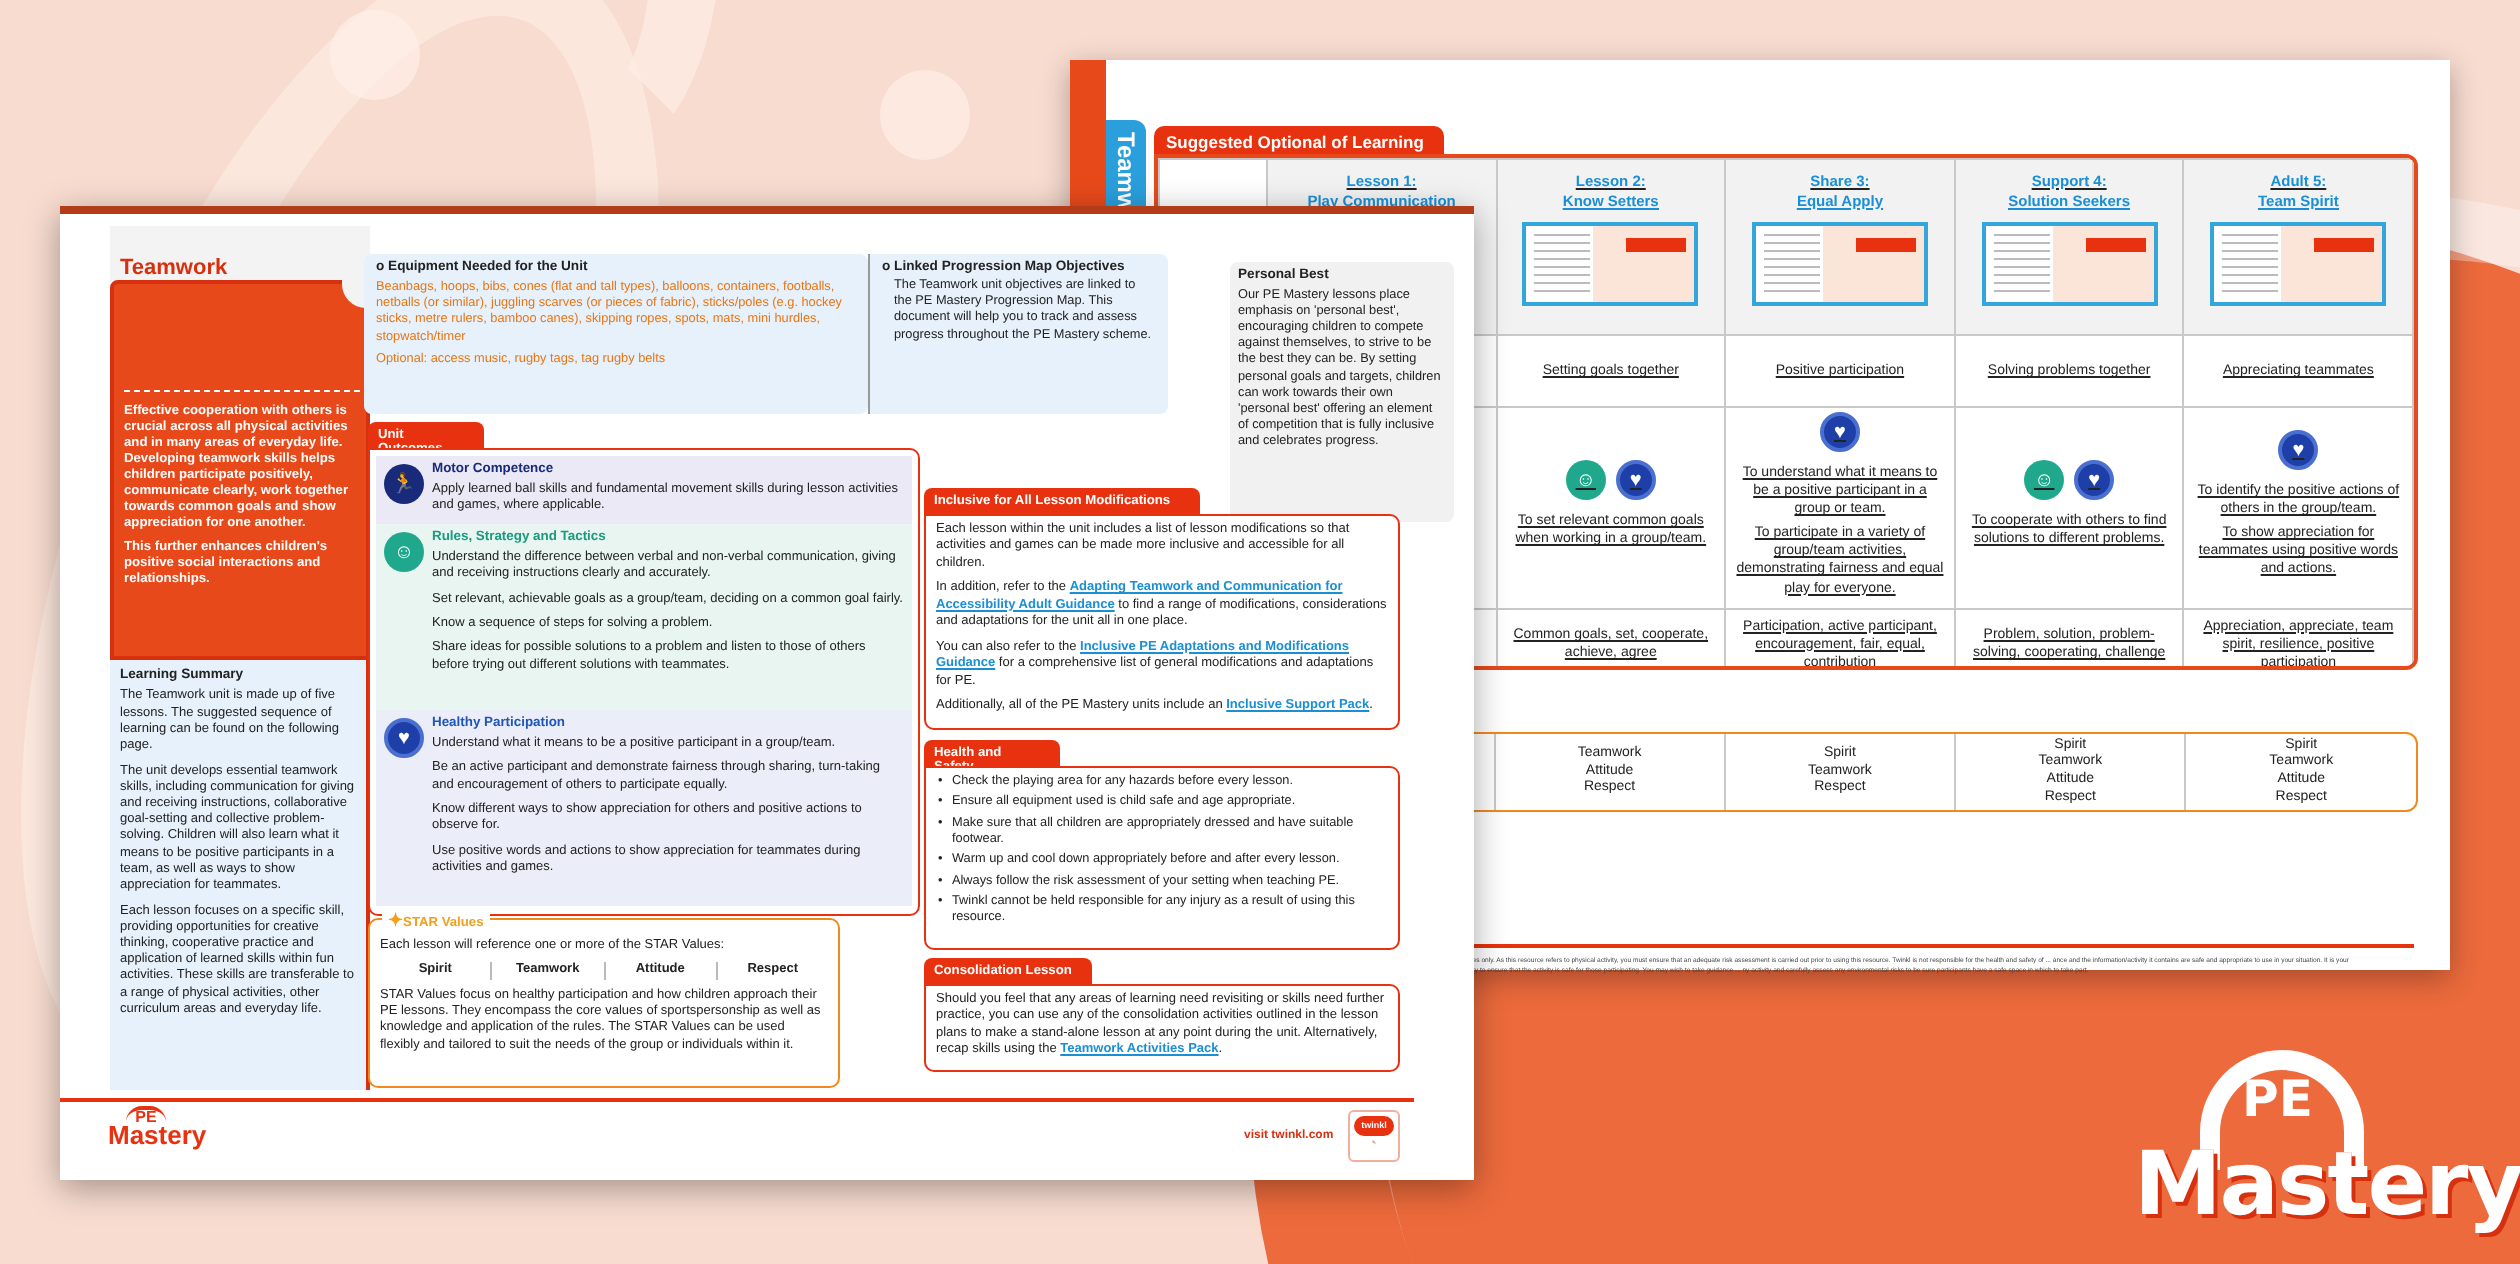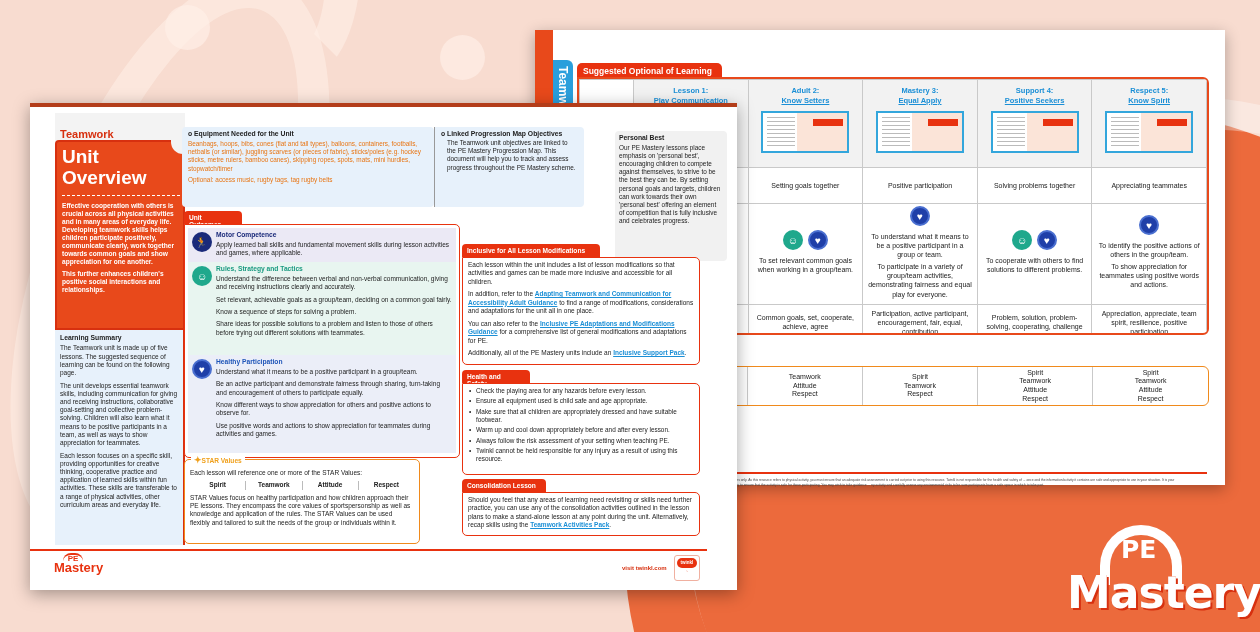--- a/index.html
+++ b/index.html
@@ -39,21 +39,21 @@
   }
   .seq-title {
     position: absolute; left: 42px; top: 33px; padding: 3px 10px 3px 6px;
     background: #e8320f; color: #fff; font-weight: bold; font-size: 8.5px;
     border-radius: 5px 5px 0 0;
   }
   .seq-table {
     position: absolute; left: 42px; top: 47px; width: 632px; height: 258px;
     border: 2px solid #e8491b; border-radius: 0 6px 6px 6px; overflow: hidden;
   }
-  .seq-table table { width: 100%; height: 100%; border-collapse: collapse; table-layout: fixed; }
+  .seq-table table { width: 100%; height: 100%; border-collapse: collapse; table-layout: fixed; text-decoration: underline; }
   .seq-table td, .seq-table th {
     border: 1px solid #c9c9c9; font-size: 7px; text-align: center; vertical-align: middle;
     padding: 2px 4px; font-weight: normal; color: #222; line-height: 1.3;
   }
   .seq-table .lesson-head { background: #f2f2f2; color: #1b8fd6; font-weight: bold; font-size: 7.5px; height: 88px; vertical-align: top; padding-top: 6px; }
   .seq-table .lesson-head .ln { text-decoration: underline; }
   .thumb {
     width: 88px; height: 42px; margin: 5px auto 0; border: 2px solid #33a6dc;
     background: linear-gradient(90deg, #fff 0 40%, #fbe4d8 40% 100%); position: relative;
   }
@@ -201,37 +201,37 @@
   <div class="seq-table">
     <table>
       <tbody>
           <tr>
         <th class="first-col"></th>
         <th class="lesson-head">
           <div>Lesson 1:</div>
           <div class="ln">Play Communication</div>
         </th>
         <th class="lesson-head">
-          <div>Adult 2:</div>
+          <div>Lesson 2:</div>
           <div class="ln">Know Setters</div>
           <div class="thumb"></div>
         </th>
         <th class="lesson-head">
-          <div>Mastery 3:</div>
+          <div>Share 3:</div>
           <div class="ln">Equal Apply</div>
           <div class="thumb"></div>
         </th>
         <th class="lesson-head">
           <div>Support 4:</div>
-          <div class="ln">Positive Seekers</div>
+          <div class="ln">Solution Seekers</div>
           <div class="thumb"></div>
         </th>
         <th class="lesson-head">
-          <div>Respect 5:</div>
-          <div class="ln">Know Spirit</div>
+          <div>Adult 5:</div>
+          <div class="ln">Team Spirit</div>
           <div class="thumb"></div>
         </th>
       </tr>
       <tr style="height:36px;">
         <td class="first-col"></td>
         <td></td>
         <td>Setting goals together</td>
         <td>Positive participation</td>
         <td>Solving problems together</td>
         <td>Appreciating teammates</td>
@@ -313,24 +313,20 @@
   </div>
   <div class="back-divider"></div>
   <div class="back-disclaimer">...al purposes only. As this resource refers to physical activity, you must ensure that an adequate risk assessment is carried out prior to using this resource. Twinkl is not responsible for the health and safety of ... ance and the information/activity it contains are safe and appropriate to use in your situation. It is your responsibility to ensure that the activity is safe for those participating. You may wish to take guidance ... ny activity and carefully assess any environmental risks to be sure participants have a safe space in which to take part.</div>
 </div>
 
 <div class="front-page">
   <div class="front-topband"></div>
   <div class="left-col-bg"></div>
   <div class="unit-name">Teamwork</div>
   <div class="overview-box">
-    <div class="overview-title">
-      <div>Unit</div>
-      <div>Overview</div>
-    </div>
     <div class="overview-rule"></div>
     <div class="overview-text">
       <p>Effective cooperation with others is crucial across all physical activities and in many areas of everyday life. Developing teamwork skills helps children participate positively, communicate clearly, work together towards common goals and show appreciation for one another.</p>
       <p>This further enhances children's positive social interactions and relationships.</p>
     </div>
   </div>
   <div class="learning-summary">
     <h4>Learning Summary</h4>
     <p>The Teamwork unit is made up of five lessons. The suggested sequence of learning can be found on the following page.</p>
     <p>The unit develops essential teamwork skills, including communication for giving and receiving instructions, collaborative goal-setting and collective problem-solving. Children will also learn what it means to be positive participants in a team, as well as ways to show appreciation for teammates.</p>

